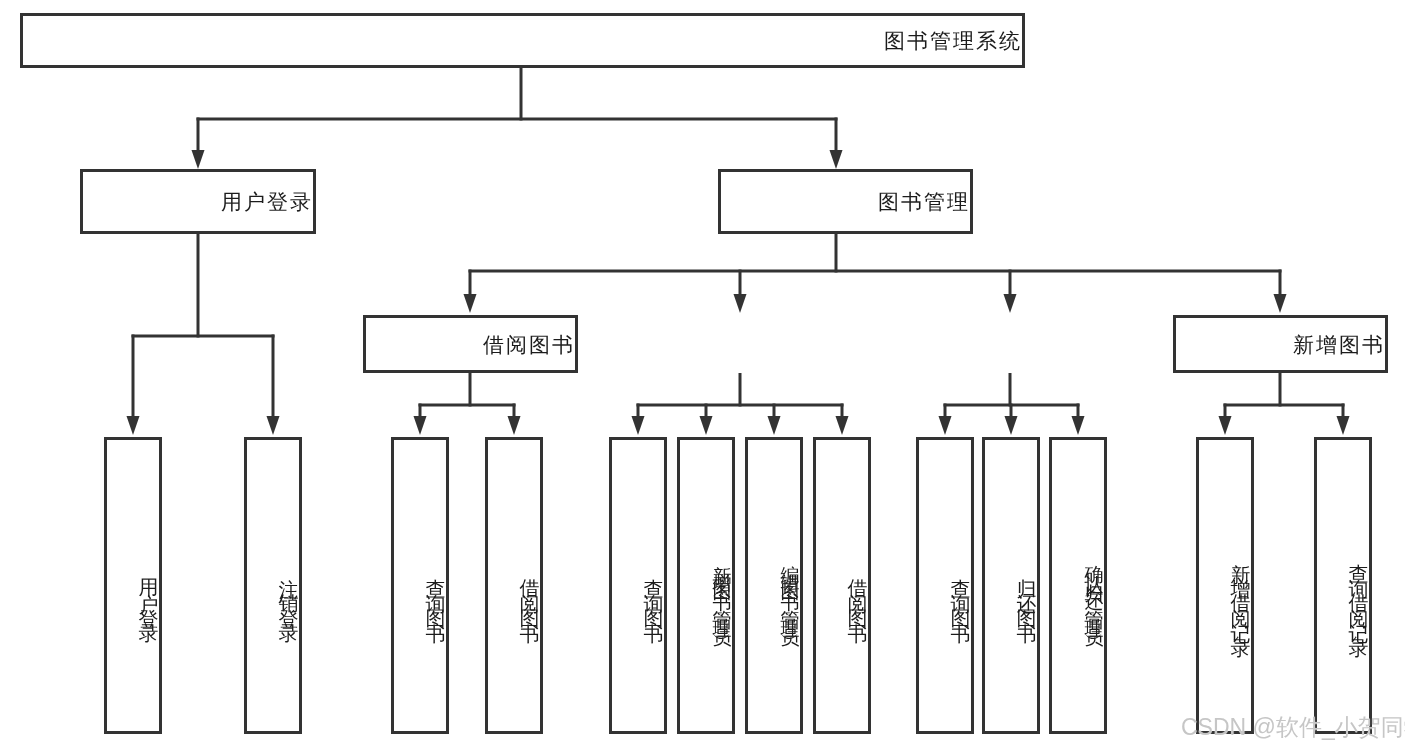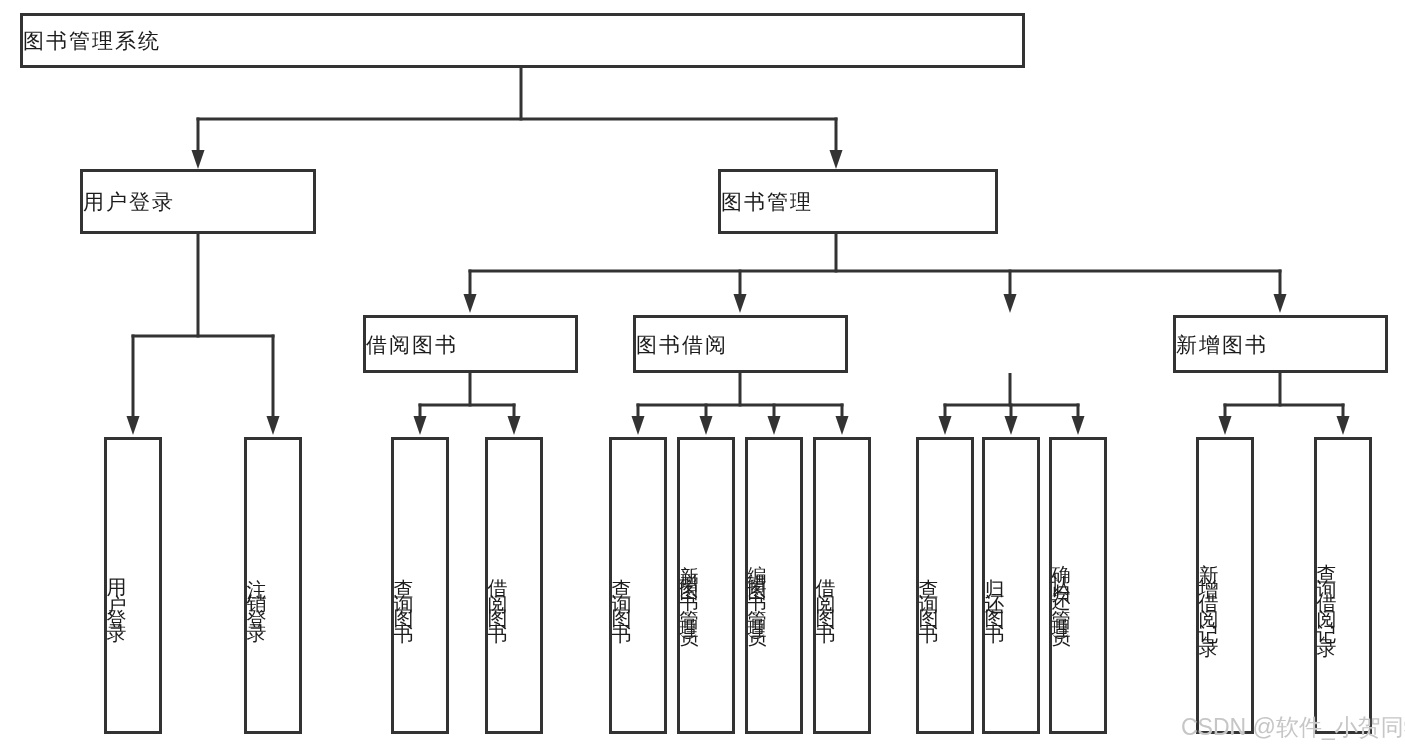--- a/index.html
+++ b/index.html
@@ -5,21 +5,21 @@
   html,body{margin:0;padding:0;background:#ffffff;}
   .stage{
     position:relative;width:1405px;height:747px;background:#ffffff;
     font-family:"Liberation Sans","DejaVu Sans",sans-serif;overflow:hidden;
   }
   svg.wires{position:absolute;left:0;top:0;z-index:1;}
   svg.wires line{stroke:#333333;stroke-width:3;}
   svg.wires polygon{fill:#333333;stroke:none;}
   .node{
     position:absolute;background:#ffffff;border:3px solid #333333;
-    box-sizing:border-box;display:flex;align-items:center;justify-content:flex-start;
+    box-sizing:border-box;display:flex;align-items:center;justify-content:flex-end;
     z-index:2;
   }
   .hlabel{
     font-size:21px;color:#1c1c1c;letter-spacing:2px;white-space:nowrap;line-height:1;
   }
   .vlabel{
     writing-mode:vertical-rl;text-orientation:mixed;
     font-size:20px;color:#1c1c1c;letter-spacing:15px;margin-bottom:-15px;line-height:1;
   }
   .vlabel.tight{
@@ -112,29 +112,26 @@
     </g>
   </svg>
 
   <div class="node" style="left:20px;top:13px;width:1005px;height:55px">
     <span class="hlabel">图书管理系统</span>
   </div>
 
   <div class="node" style="left:80px;top:169px;width:236px;height:65px">
     <span class="hlabel">用户登录</span>
   </div>
-  <div class="node" style="left:718px;top:169px;width:280px;height:65px">
+  <div class="node" style="left:718px;top:169px;width:255px;height:65px">
     <span class="hlabel">图书管理</span>
   </div>
 
   <div class="node" style="left:363px;top:315px;width:215px;height:58px">
     <span class="hlabel">借阅图书</span>
-  </div>
-  <div class="node" style="left:633px;top:315px;width:215px;height:58px">
-    <span class="hlabel">图书借阅</span>
   </div>
   <div class="node" style="left:1173px;top:315px;width:215px;height:58px">
     <span class="hlabel">新增图书</span>
   </div>
 
   <div class="node" style="left:104px;top:437px;width:58px;height:297px">
     <span class="vlabel">用户登录</span>
   </div>
   <div class="node" style="left:244px;top:437px;width:58px;height:297px">
     <span class="vlabel">注销登录</span>

